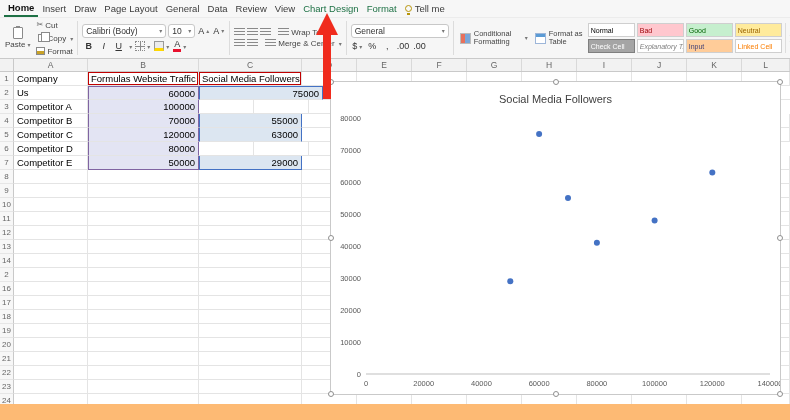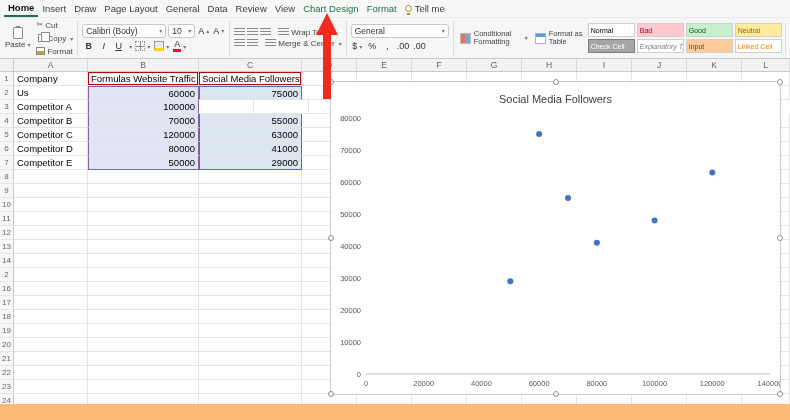--- a/index.html
+++ b/index.html
@@ -282,21 +282,21 @@
           <div class="gcell left" style="width:55px"></div>
           <div class="gcell left" style="width:55px"></div>
           <div class="gcell left" style="width:55px"></div>
           <div class="gcell left" style="width:55px"></div>
           <div class="gcell left" style="width:48px"></div>
         </div>
         <div class="grow">
           <div class="grn">2</div>
           <div class="gcell left" style="width:74px">Us</div>
           <div class="gcell right selb top" style="width:111px">60000</div>
-          <div class="gcell right selc top" style="width:103px">75000</div>
+          <div class="gcell right selc top" style="width:124px">75000</div>
           <div class="gcell left" style="width:55px"></div>
           <div class="gcell left" style="width:55px"></div>
           <div class="gcell left" style="width:55px"></div>
           <div class="gcell left" style="width:55px"></div>
           <div class="gcell left" style="width:55px"></div>
           <div class="gcell left" style="width:55px"></div>
           <div class="gcell left" style="width:55px"></div>
           <div class="gcell left" style="width:55px"></div>
           <div class="gcell left" style="width:48px"></div>
         </div>
@@ -341,21 +341,20 @@
           <div class="gcell left" style="width:55px"></div>
           <div class="gcell left" style="width:55px"></div>
           <div class="gcell left" style="width:55px"></div>
           <div class="gcell left" style="width:55px"></div>
           <div class="gcell left" style="width:48px"></div>
         </div>
         <div class="grow">
           <div class="grn">6</div>
           <div class="gcell left" style="width:74px">Competitor D</div>
           <div class="gcell right selb" style="width:111px">80000</div>
-          <div class="gcell right selc" style="width:103px">41000</div>
           <div class="gcell left" style="width:55px"></div>
           <div class="gcell left" style="width:55px"></div>
           <div class="gcell left" style="width:55px"></div>
           <div class="gcell left" style="width:55px"></div>
           <div class="gcell left" style="width:55px"></div>
           <div class="gcell left" style="width:55px"></div>
           <div class="gcell left" style="width:55px"></div>
           <div class="gcell left" style="width:55px"></div>
           <div class="gcell left" style="width:48px"></div>
         </div>

